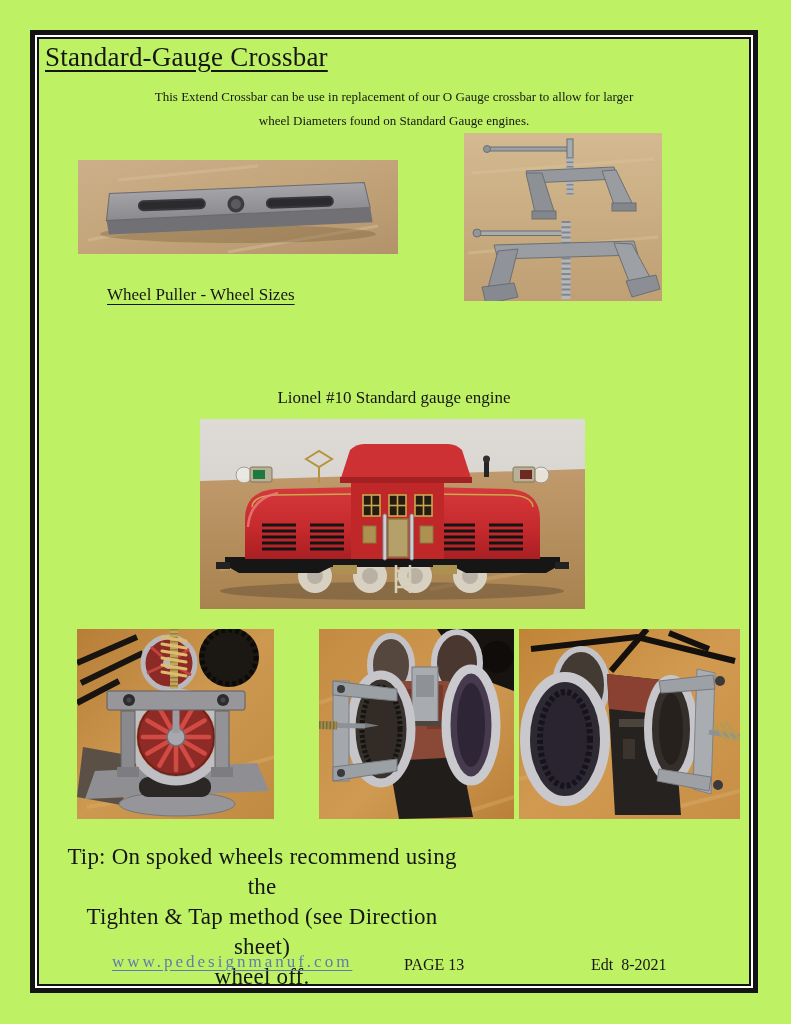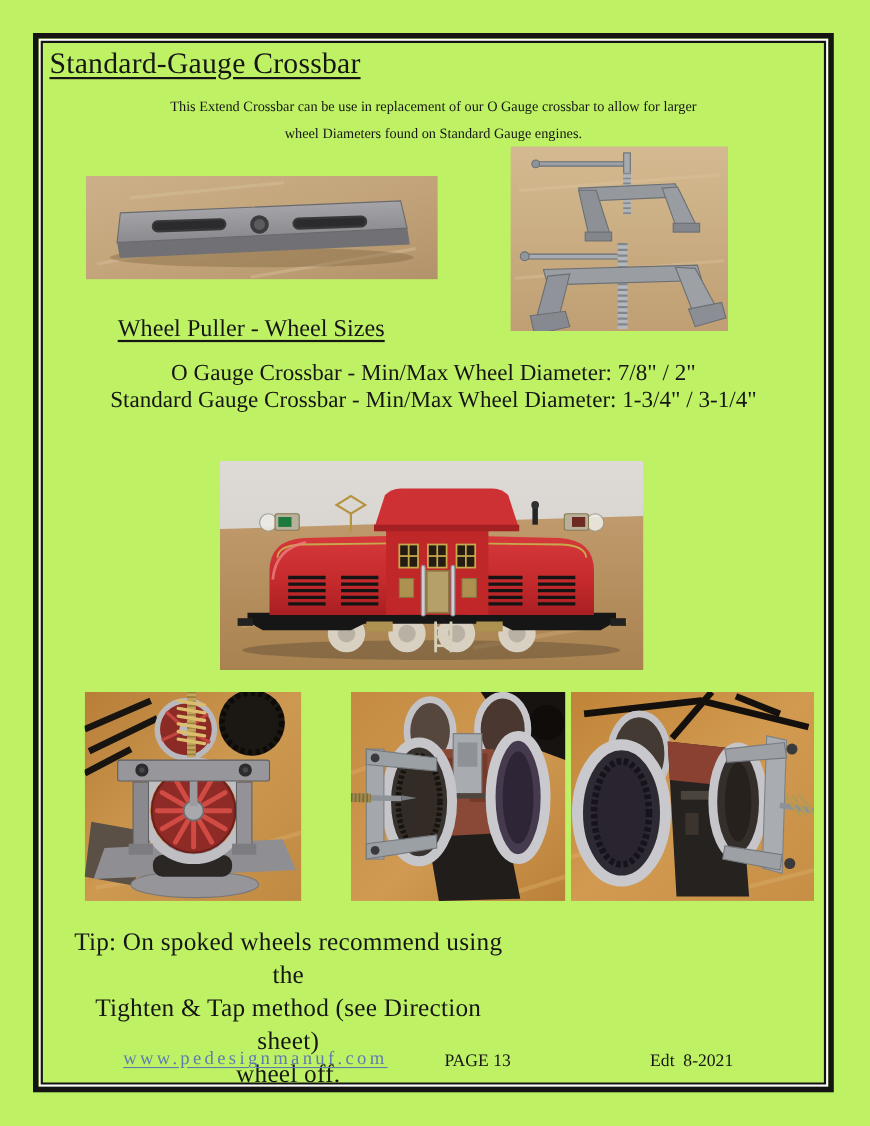--- a/index.html
+++ b/index.html
@@ -15,21 +15,21 @@
   .abs{position:absolute;}
   .title{
     left:45px; top:42px; font-size:27px; letter-spacing:.2px;
     text-decoration:underline; text-underline-offset:4px;
   }
   .intro{
     left:30px; top:85px; width:728px; text-align:center;
     font-size:13px; line-height:24px;
   }
   .h2{
-    left:107px; top:285px; font-size:22px;
+    left:107px; top:285px; font-size:17px;
     text-decoration:underline; text-underline-offset:4px;
   }
   .sizes{
     left:30px; top:326px; width:728px; text-align:center;
     font-size:21px; line-height:25px;
   }
   .caption{
     left:30px; top:388px; width:728px; text-align:center; font-size:17px;
   }
   .tip{
@@ -116,25 +116,22 @@
       <polygon points="30,112 170,108 174,122 34,126" fill="#9a9ea3"></polygon>
       <polygon points="34,118 54,116 44,156 22,162" fill="#90949a"></polygon>
       <polygon points="18,154 50,150 54,164 22,171" fill="#868a90"></polygon>
       <polygon points="150,110 168,111 188,148 168,156" fill="#9da1a6"></polygon>
       <polygon points="162,148 192,142 196,156 168,164" fill="#8b8f95"></polygon>
     </g>
   </svg>
 
   <div class="abs h2">Wheel Puller - Wheel Sizes</div>
 
-  <div class="abs sizes">
-    <div>O Gauge Crossbar - Min/Max Wheel Diameter: 7/8" / 2"</div>
-    <div>Standard Gauge Crossbar - Min/Max Wheel Diameter: 1-3/4" / 3-1/4"</div>
-  </div>
-
+
+  <div class="abs caption">Lionel #10 Standard gauge engine</div>
 
   <svg class="photo" style="left:200px;top:419px" width="385" height="190" viewBox="0 0 385 190">
     <defs>
       <linearGradient id="wall3" x1="0" y1="0" x2="0" y2="1">
         <stop offset="0" stop-color="#dedbd6"></stop>
           <stop offset="1" stop-color="#cfccc7"></stop>
       </linearGradient>
       <linearGradient id="tbl3" x1="0" y1="0" x2="0" y2="1">
         <stop offset="0" stop-color="#c09a6c"></stop>
           <stop offset="1" stop-color="#a8834f"></stop>

